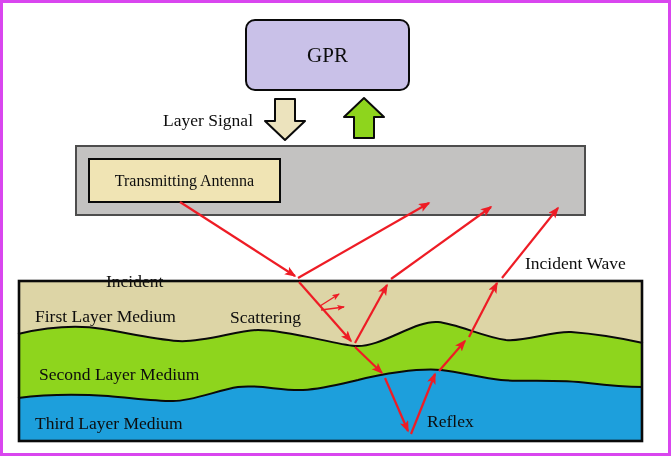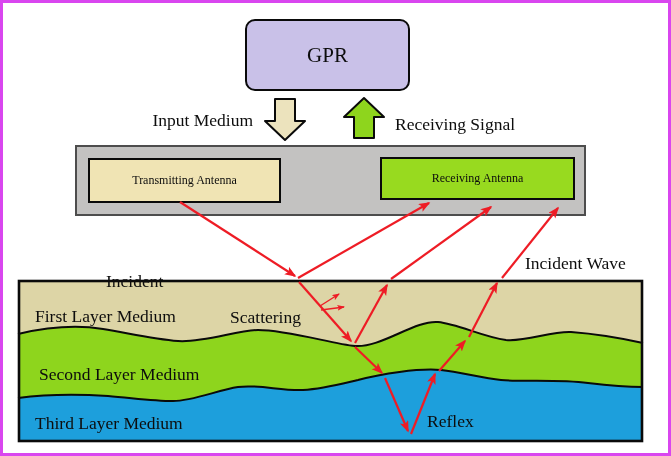--- a/index.html
+++ b/index.html
@@ -36,21 +36,21 @@
     box-sizing:border-box;
     background:var(--bar);
     border:2px solid var(--bar-border);
     z-index:2;
   }
   .antenna-box{
     position:absolute;
     box-sizing:border-box;
     border:2.5px solid #0a0a0a;
     display:flex;align-items:center;justify-content:center;
-    font-size:12px;color:#0d0d0d;
+    font-size:16px;color:#0d0d0d;
     z-index:3;
   }
   #transmitting-box{left:85px;top:155px;width:193px;height:45px;background:var(--transmitting-box);}
   #receiving-box{left:377px;top:154px;width:195px;height:43px;background:var(--receiving-box);}
   #bg-svg{left:0;top:0;z-index:1;}
   #ray-svg{left:0;top:0;z-index:5;pointer-events:none;}
   .ray{stroke:var(--ray);stroke-width:2.2;fill:none;}
   .ray-small{stroke:var(--ray);stroke-width:1.4;fill:none;}
 </style>
 </head>
@@ -78,26 +78,22 @@
 
   <div id="gpr-box" class="abs">
     <span>GPR</span>
   </div>
 
   <div id="antenna-bar" class="abs"></div>
 
   <div id="transmitting-box" class="antenna-box">
     <span>Transmitting Antenna</span>
   </div>
-  <div id="receiving-box" class="antenna-box">
-    <span>Receiving Antenna</span>
-  </div>
 
-  <div class="lbl" style="left:130px;top:108px;width:120px;text-align:right;">Input Medium</div>
-  <div class="lbl" style="left:392px;top:112px;">Receiving Signal</div>
+  <div class="lbl" style="left:130px;top:108px;width:120px;text-align:right;">Layer Signal</div>
   <div class="lbl" style="left:103px;top:253px;margin-top:16px;">Incident</div>
   <div class="lbl" style="left:522px;top:251px;">Incident Wave</div>
   <div class="lbl" style="left:32px;top:304px;">First Layer Medium</div>
   <div class="lbl" style="left:227px;top:305px;">Scattering</div>
   <div class="lbl" style="left:36px;top:362px;">Second Layer Medium</div>
   <div class="lbl" style="left:32px;top:411px;">Third Layer Medium</div>
   <div class="lbl" style="left:424px;top:409px;">Reflex</div>
 
   <svg id="ray-svg" class="abs" width="671" height="456" viewBox="0 0 671 456">
     <defs>

